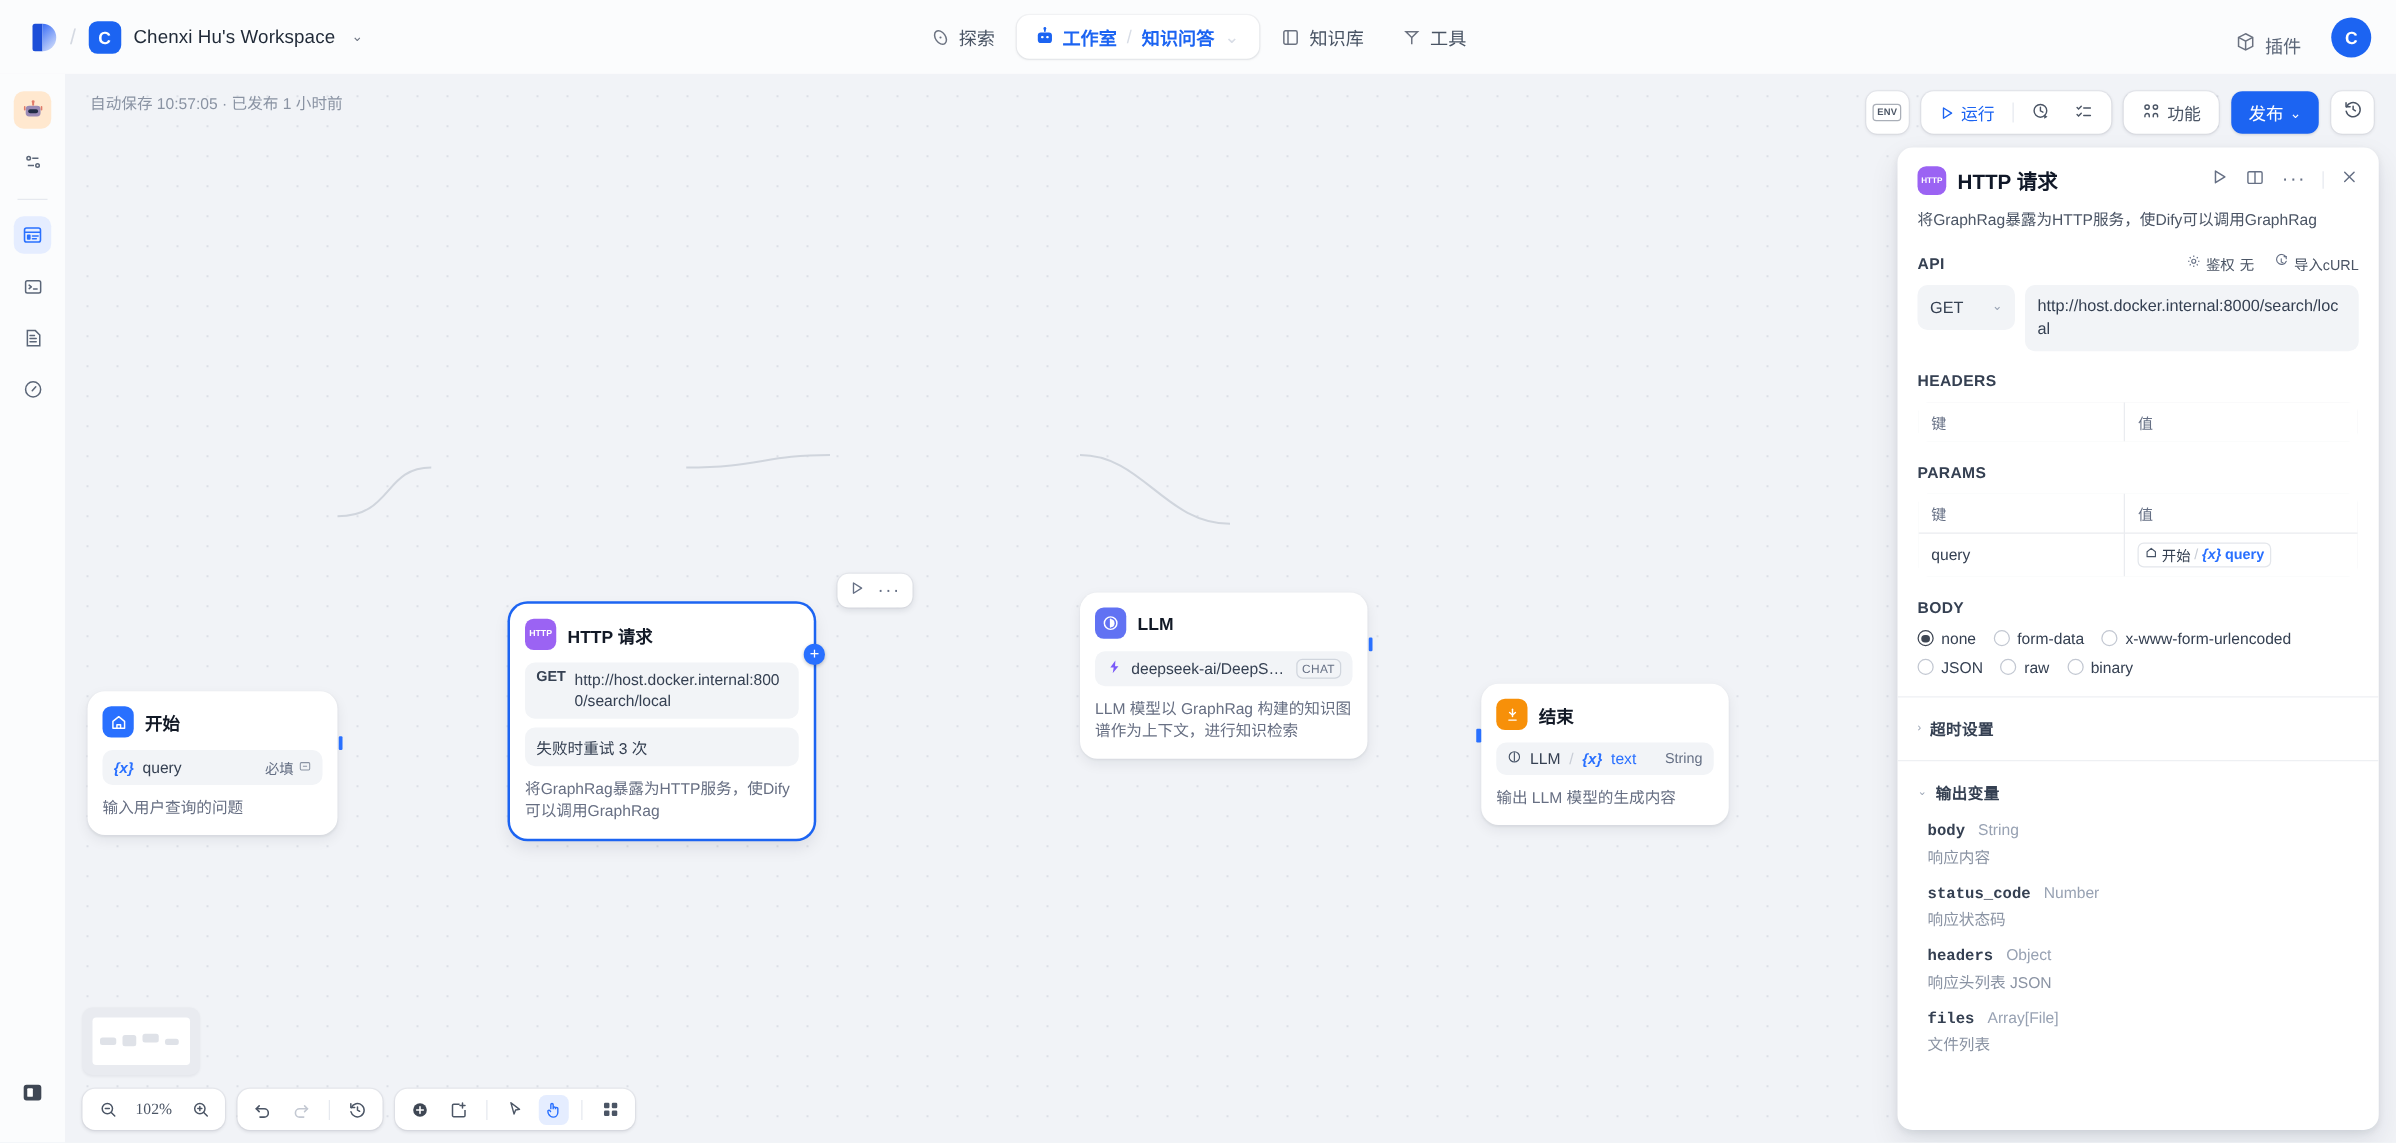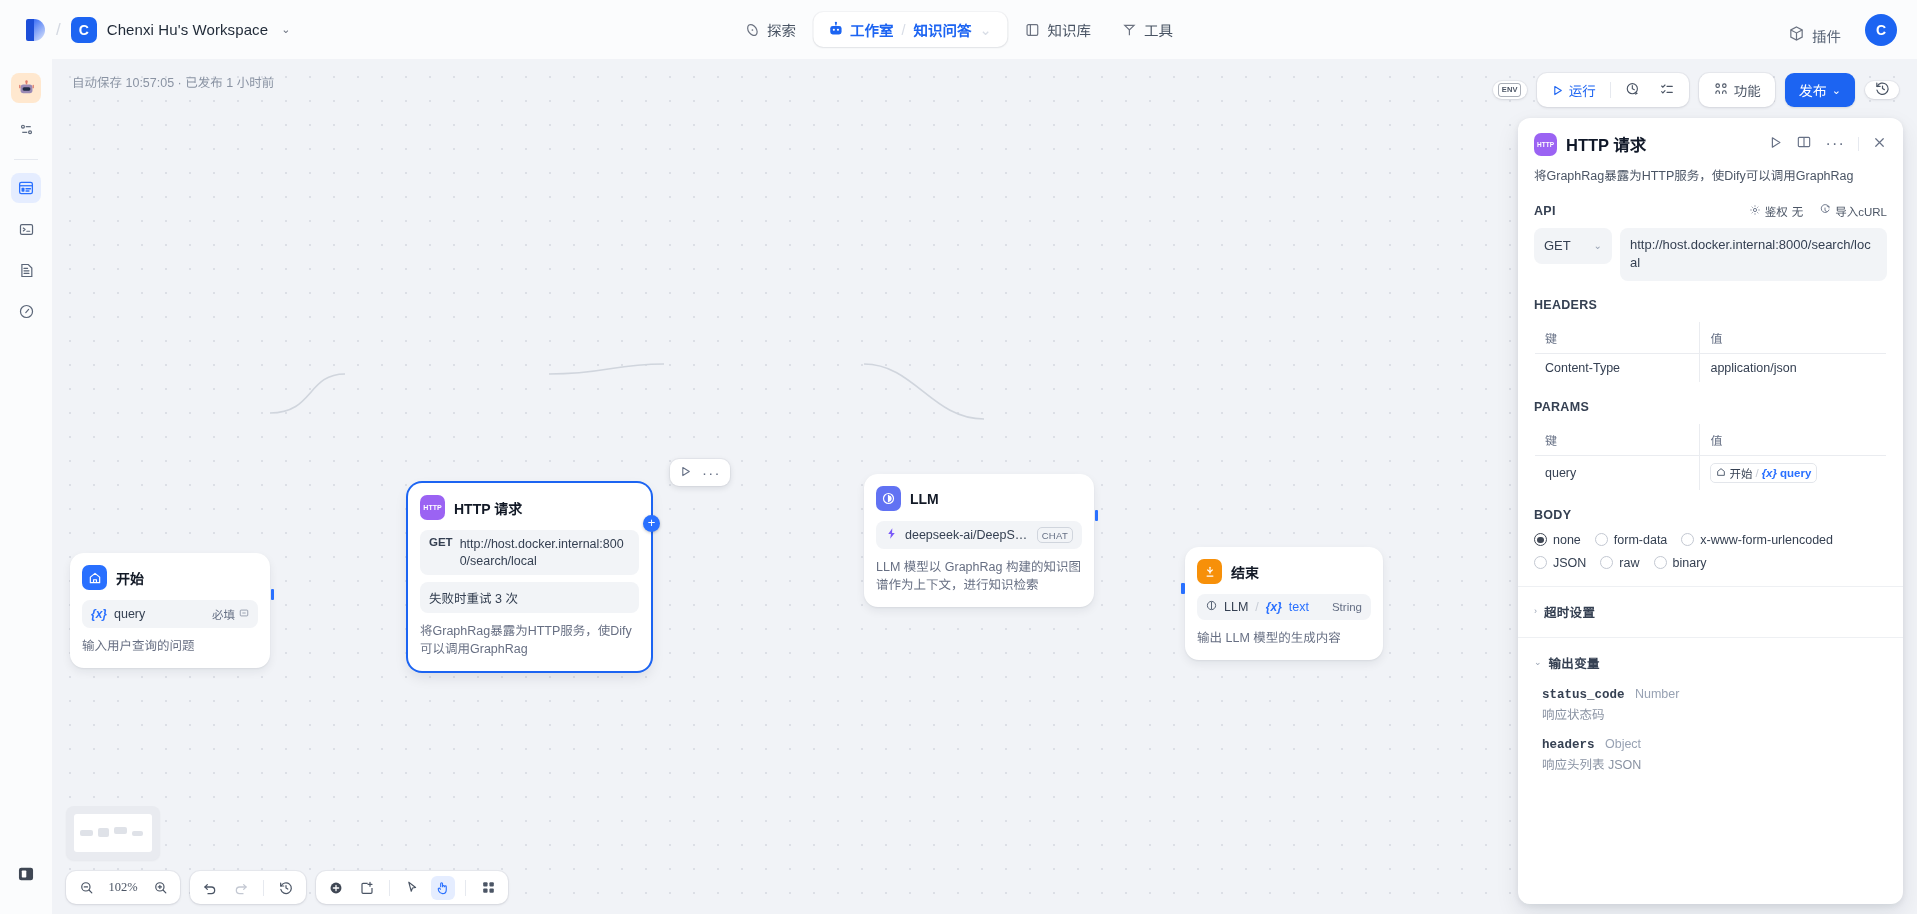--- a/index.html
+++ b/index.html
@@ -118,21 +118,21 @@
   }
   .grp .btn.blue { color: #1c64f2; }
   .vsep { width: 1px; height: 16px; background: #e6e9ef; margin: 0 3px; }
   .publish {
     background: #1c64f2; color: #fff; border-radius: 9px; height: 34px;
     display: flex; align-items: center; gap: 5px; padding: 0 14px;
     font-size: 14px; font-weight: 500; cursor: pointer;
     box-shadow: 0 1px 2px rgba(16,24,40,.12);
   }
   .envbtn {
-    background: #fff; border-radius: 9px; width: 34px; height: 18px;
+    background: #fff; border-radius: 9px; width: 34px; height: 34px;
     box-shadow: 0 1px 3px rgba(16,24,40,.10), 0 0 0 1px rgba(16,24,40,.04);
     display: flex; align-items: center; justify-content: center; cursor: pointer;
   }
   .env-glyph {
     border: 1.4px solid #55607180; border-radius: 3px; font-size: 7.5px;
     font-weight: 700; color: #4b5565; padding: 2px 2.5px; letter-spacing: .2px;
     line-height: 1;
   }
 
   
@@ -712,24 +712,20 @@
       </div>
 
       <div class="sec-row">
         <span class="sec-title">HEADERS</span>
       </div>
       <table class="kv">
         <tbody>
             <tr>
           <th>键</th>
           <th>值</th>
-        </tr>
-        <tr>
-          <td>Content-Type</td>
-          <td>application/json</td>
         </tr>
       </tbody>
         </table>
 
       <div class="sec-row">
         <span class="sec-title">PARAMS</span>
       </div>
       <table class="kv">
         <tbody>
             <tr>
@@ -791,26 +787,36 @@
       </div>
 
       <div class="hr"></div>
 
       <div class="collapse-row">
         <span class="caret">⌄</span>
         <span class="sec-title">输出变量</span>
       </div>
       <div class="outvar">
         <div class="ov">
+          <span class="ov-name">body</span>
+          <span class="ov-type">String</span>
+          <div class="ov-desc">响应内容</div>
+        </div>
+        <div class="ov">
           <span class="ov-name">status_code</span>
           <span class="ov-type">Number</span>
           <div class="ov-desc">响应状态码</div>
         </div>
         <div class="ov">
           <span class="ov-name">headers</span>
           <span class="ov-type">Object</span>
           <div class="ov-desc">响应头列表 JSON</div>
         </div>
+        <div class="ov">
+          <span class="ov-name">files</span>
+          <span class="ov-type">Array[File]</span>
+          <div class="ov-desc">文件列表</div>
+        </div>
       </div>
     </div>
   </div>
 
 </div>
 
 </body></html>

